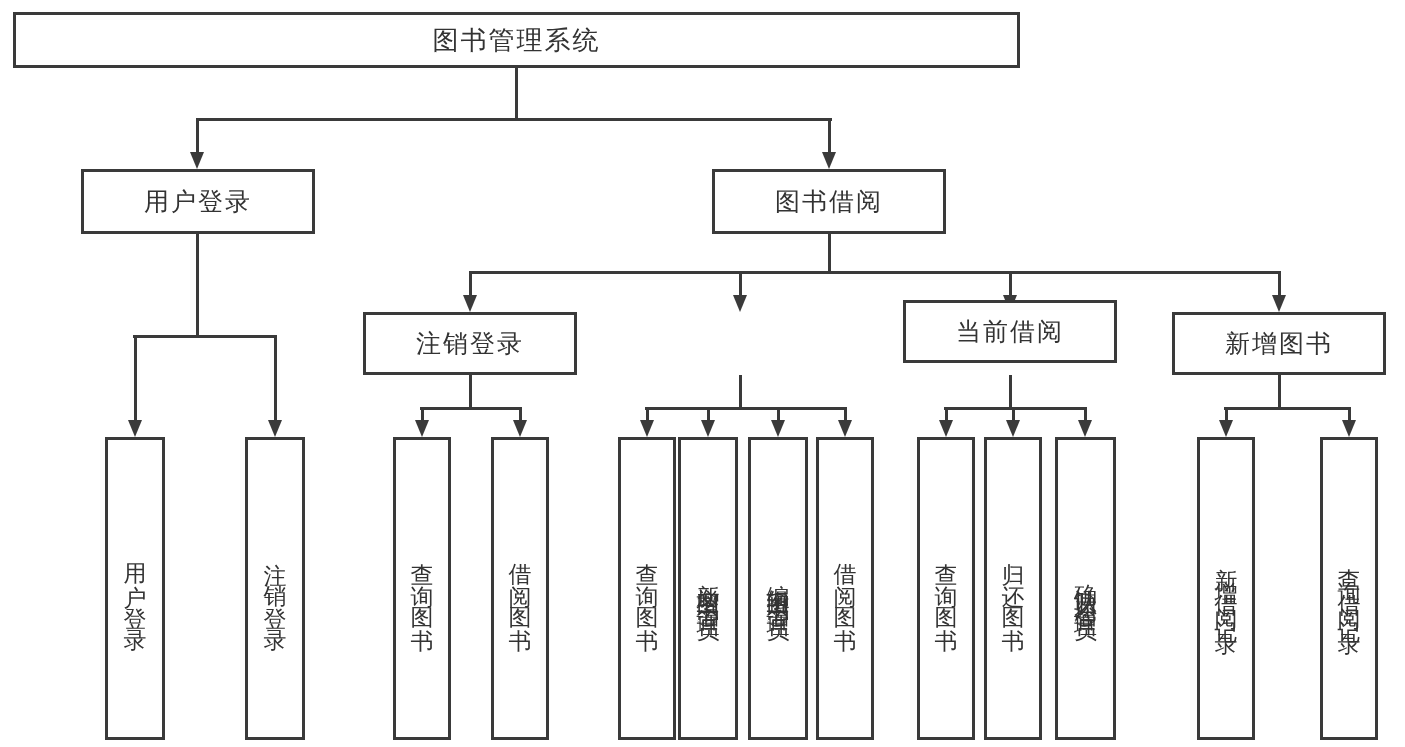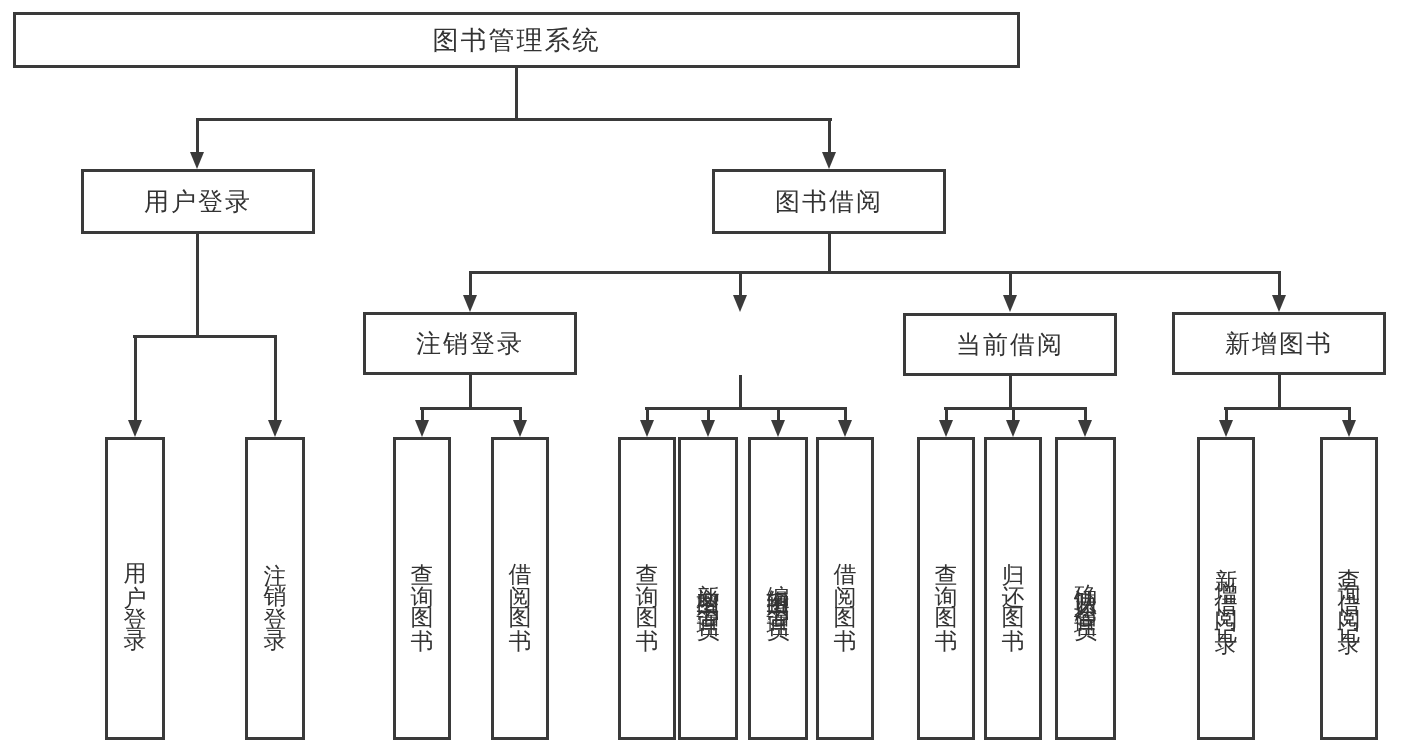--- a/index.html
+++ b/index.html
@@ -87,21 +87,21 @@
   <div class="line" style="left:739px; top:274px; width:3px; height:23px;"></div>
   <div class="arrow" style="left:733px; top:295px;"></div>
   <div class="line" style="left:1009px; top:274px; width:3px; height:23px;"></div>
   <div class="arrow" style="left:1003px; top:295px;"></div>
   <div class="line" style="left:1278px; top:274px; width:3px; height:23px;"></div>
   <div class="arrow" style="left:1272px; top:295px;"></div>
 
   <div class="node node-h" style="left:363px; top:312px; width:214px; height:63px;">
     <span>注销登录</span>
   </div>
-  <div class="node node-h" style="left:903px; top:313px; width:214px; height:63px;">
+  <div class="node node-h" style="left:903px; top:300px; width:214px; height:63px;">
     <span>当前借阅</span>
   </div>
   <div class="node node-h" style="left:1172px; top:312px; width:214px; height:63px;">
     <span>新增图书</span>
   </div>
 
   <div class="line" style="left:469px; top:375px; width:3px; height:35px;"></div>
   <div class="line" style="left:420px; top:407px; width:102px; height:3px;"></div>
   <div class="line" style="left:421px; top:410px; width:3px; height:12px;"></div>
   <div class="arrow" style="left:415px; top:420px;"></div>

